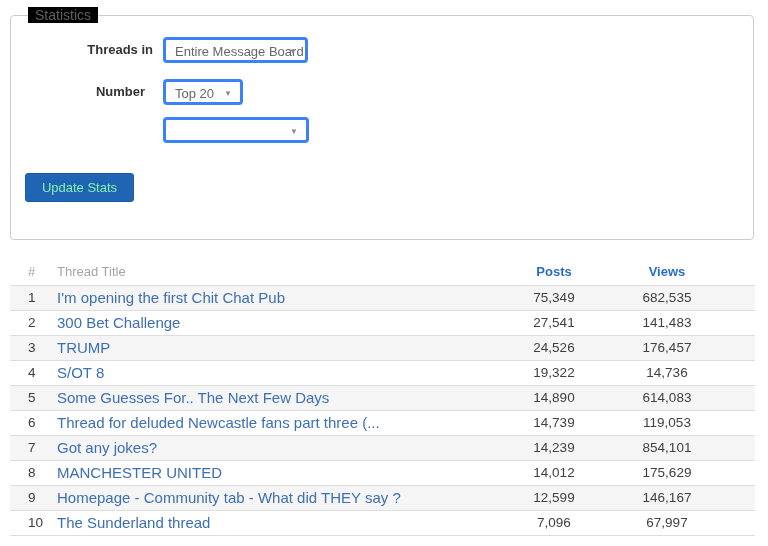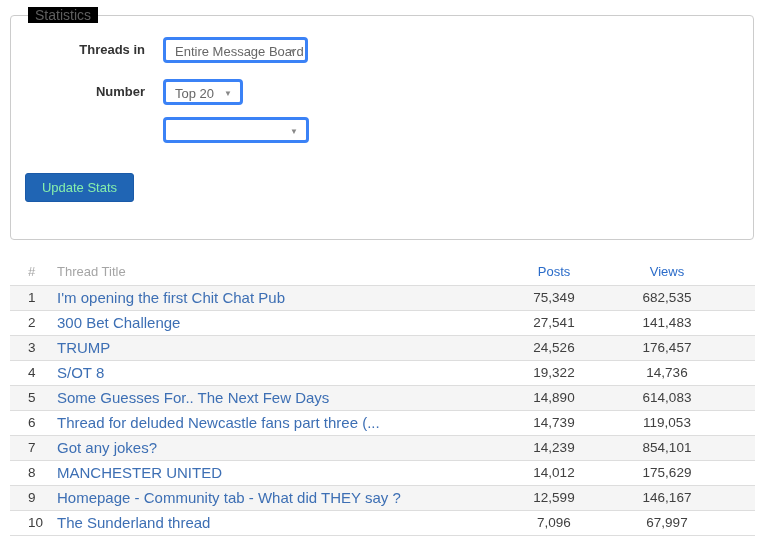--- a/index.html
+++ b/index.html
@@ -8,21 +8,21 @@
   .page { position:relative; width:768px; height:546px; background:#fff; overflow:hidden; }
 
   
   .panel-box { position:absolute; left:10px; top:15px; width:744px; height:225px;
                border:1px solid #ccc; border-radius:4px; }
   .panel-legend { position:absolute; left:28px; top:7px; z-index:2;
                   background:#000000; padding:0 7px; color:#5f5f5f; font-size:14px; line-height:16px; }
 
   .form-label { position:absolute; left:10px; width:135px; text-align:right;
                 font-size:13px; font-weight:bold; color:#333; line-height:26px; }
-  .lbl-1 { top:37px; } .lbl-2 { top:79px; } .lbl-3 { top:117px; }
+  .lbl-1 { top:37px;margin-left:8px; } .lbl-2 { top:79px; } .lbl-3 { top:117px; }
 
   .select { position:absolute; left:163px; height:26px; border:3px solid #3b82f6;
             border-radius:4px; background:#fff; cursor:pointer; }
   .sel-1 { top:37px; width:145px; }
   .sel-2 { top:79px; width:80px; }
   .sel-3 { top:117px; width:146px; }
   .select .val { position:absolute; left:9px; top:0; line-height:24px; font-size:13px; color:#666;
                  white-space:nowrap; }
   .select .caret { position:absolute; right:8px; top:8px; font-size:8px; color:#888; line-height:8px; }
 
@@ -36,21 +36,21 @@
                 border-collapse:collapse; table-layout:fixed; }
   col.c-rank   { width:40px; }
   col.c-title  { width:440px; }
   col.c-posts  { width:128px; }
   col.c-views  { width:98px; }
   col.c-spacer { width:39px; }
 
   thead th { height:27px; border-bottom:1px solid #ddd; font-size:13px; vertical-align:middle; }
   th.h-rank  { text-align:left; padding-left:18px; color:#a5a5a5; font-weight:normal; }
   th.h-title { text-align:left; padding-left:7px;  color:#a5a5a5; font-weight:normal; }
-  th.h-posts, th.h-views { text-align:center; color:#2b6cc9; font-weight:normal; cursor:pointer; }
+  th.h-posts, th.h-views { text-align:center; color:#2b6cc9; font-weight:bold; cursor:pointer; }
 
   tbody td { height:25px; border-bottom:1px solid #ddd; font-size:13.5px; vertical-align:middle; }
   tbody tr:nth-child(odd) { background:#f5f5f5; }
   td.d-rank  { padding-left:18px; color:#3c3c3c; }
   td.d-title { padding-left:7px; white-space:nowrap; overflow:hidden; }
   td.d-title a { color:#3d6fb4; text-decoration:none; font-size:15px; }
   td.d-posts, td.d-views { text-align:center; color:#404040; }
 </style>
 </head>
 <body>

